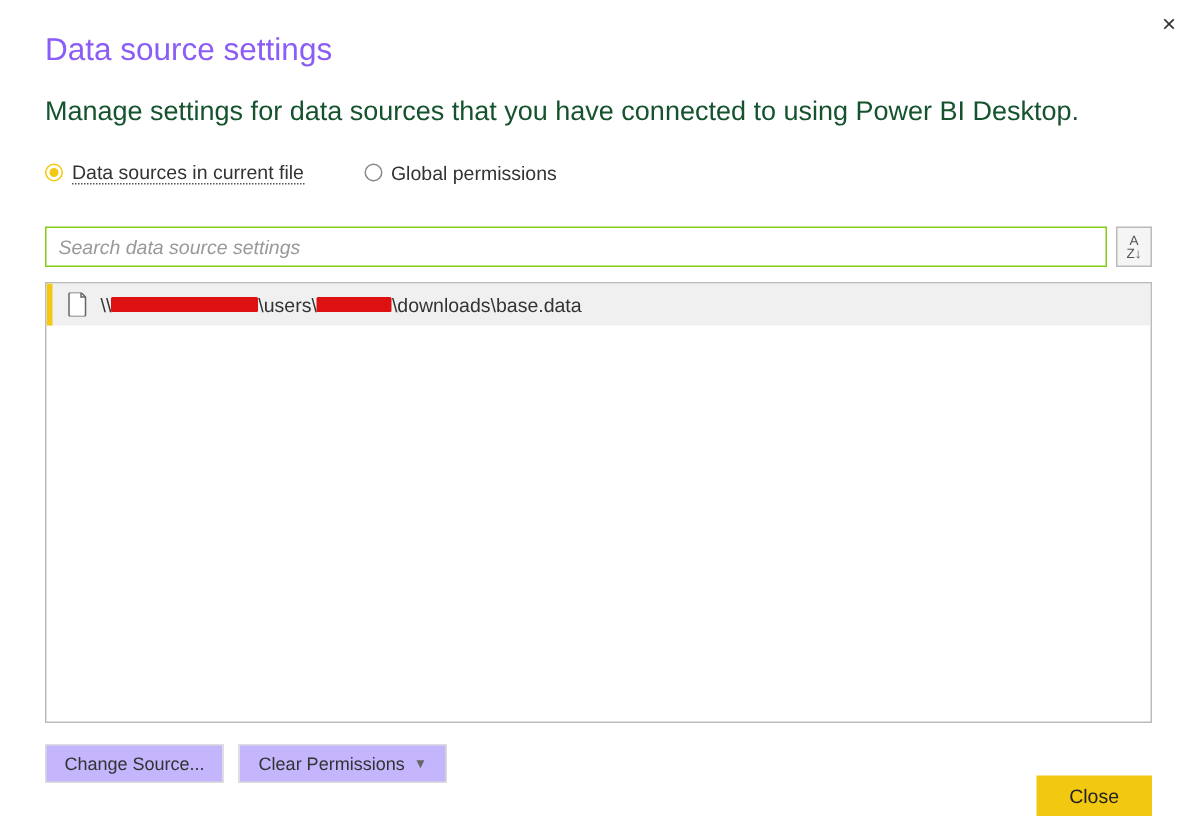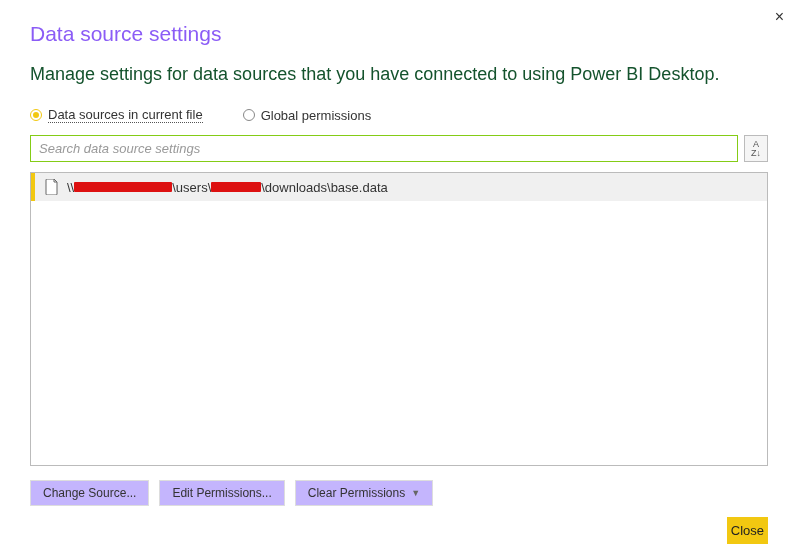--- a/index.html
+++ b/index.html
@@ -30,21 +30,21 @@
     margin-bottom: 18px;
   }
   .subtitle {
     font-size: 18px;
     color: #14532d;
     margin-bottom: 22px;
   }
   .radio-row {
     display: flex;
     gap: 40px;
-    margin-bottom: 12px;
+    margin-bottom: 28px;
     align-items: center;
   }
   .radio-opt {
     display: flex;
     align-items: center;
     gap: 6px;
     cursor: pointer;
     font-size: 13px;
   }
   .radio {
@@ -155,21 +155,21 @@
     color: #666;
   }
   .footer {
     position: absolute;
     bottom: 12px;
     right: 30px;
   }
   .close-btn {
     background: #f2c811;
     border: none;
-    padding: 6px 4px;
+    padding: 6px 22px;
     font-size: 13px;
     color: #222;
     cursor: pointer;
     font-family: inherit;
   }
 </style>
 </head>
 <body>
 
 <div class="close-x">×</div>
@@ -210,21 +210,20 @@
       <span class="redact" style="width:98px;"></span>
       <span>\users\</span>
       <span class="redact" style="width:50px;"></span>
       <span>\downloads\base.data</span>
     </span>
   </div>
 </div>
 
 <div class="btn-row">
   <button class="btn">Change Source...</button>
-  <button class="btn">Edit Permissions...</button>
   <button class="btn">
     <span>Clear Permissions</span>
     <span class="caret">▼</span>
   </button>
 </div>
 
 <div class="footer">
   <button class="close-btn">Close</button>
 </div>
 

